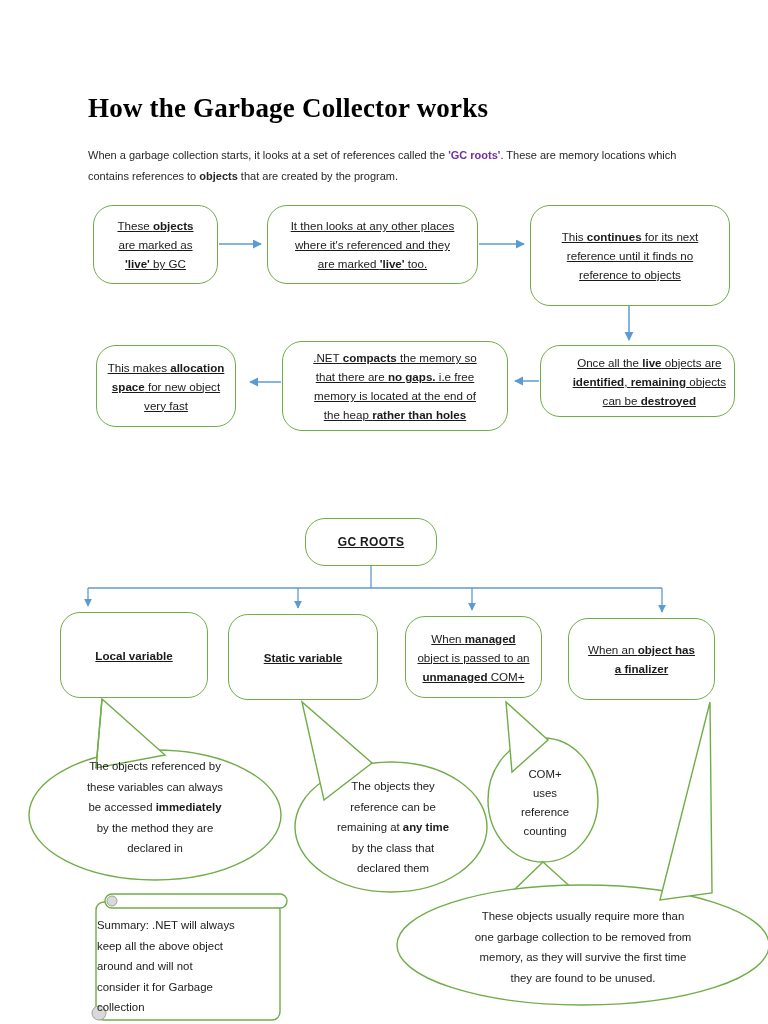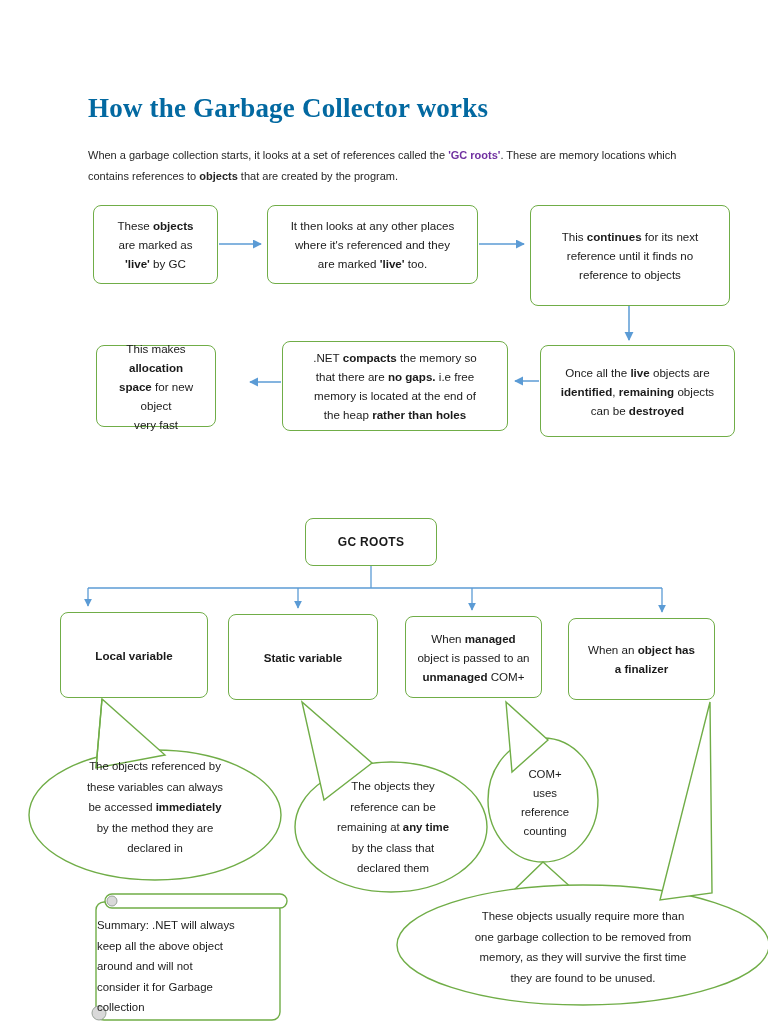--- a/index.html
+++ b/index.html
@@ -32,62 +32,63 @@
   
   .doc-title {
     position: absolute;
     left: 88px;
     top: 92px;
     width: 620px;
     font-family: "Liberation Serif", serif;
     font-weight: bold;
     font-size: 27px;
     line-height: 32px;
-    color: #0369a1;
+    color: #000000;
     letter-spacing: 0.2px;
   }
   .intro {
     position: absolute;
     left: 88px;
     top: 145px;
     width: 600px;
     font-size: 11px;
     line-height: 21px;
     color: #262626;
   }
   .intro b { font-weight: bold; }
   .gc-roots-term { font-weight: bold; }
 
   
   .rbox {
     position: absolute;
     box-sizing: border-box;
     border: 1.6px solid #70AD47;
-    border-radius: 8px;
+    border-radius: 20px;
     background: #ffffff;
     display: flex;
     align-items: center;
     justify-content: center;
     text-align: center;
     font-size: 11.6px;
     line-height: 19px;
     color: #1a1a1a;
     padding: 17px 8px;
+    text-decoration: underline;
   }
   .rbox .txt { display: block; }
   .rbox b { font-weight: bold; }
 
   
   #box-marked-live   { left: 93px;  top: 205px; width: 125px; height: 79px; }
   #box-other-places  { left: 267px; top: 205px; width: 211px; height: 79px; }
   #box-continues     { left: 530px; top: 205px; width: 200px; height: 101px; }
   
-  #box-allocation    { left: 96px;  top: 345px; width: 120px; height: 82px; }
+  #box-allocation    { left: 96px;  top: 345px; width: 140px; height: 82px; }
   #box-compacts      { left: 282px; top: 341px; width: 226px; height: 90px; }
-  #box-destroyed     { left: 540px; top: 345px; width: 195px; height: 92px; }
+  #box-destroyed     { left: 540px; top: 345px; width: 195px; height: 72px; justify-content: flex-end; }
 
   
   #box-gc-roots {
     left: 305px; top: 518px; width: 132px; height: 48px;
     font-size: 12px; font-weight: bold; letter-spacing: 0.3px;
   }
   #box-local-variable  { left: 60px;  top: 612px; width: 148px; height: 86px; font-weight: bold; }
   #box-static-variable { left: 228px; top: 614px; width: 150px; height: 86px; font-weight: bold; }
   #box-managed-com     { left: 405px; top: 616px; width: 137px; height: 82px; }
   #box-finalizer       { left: 568px; top: 618px; width: 147px; height: 82px; }

